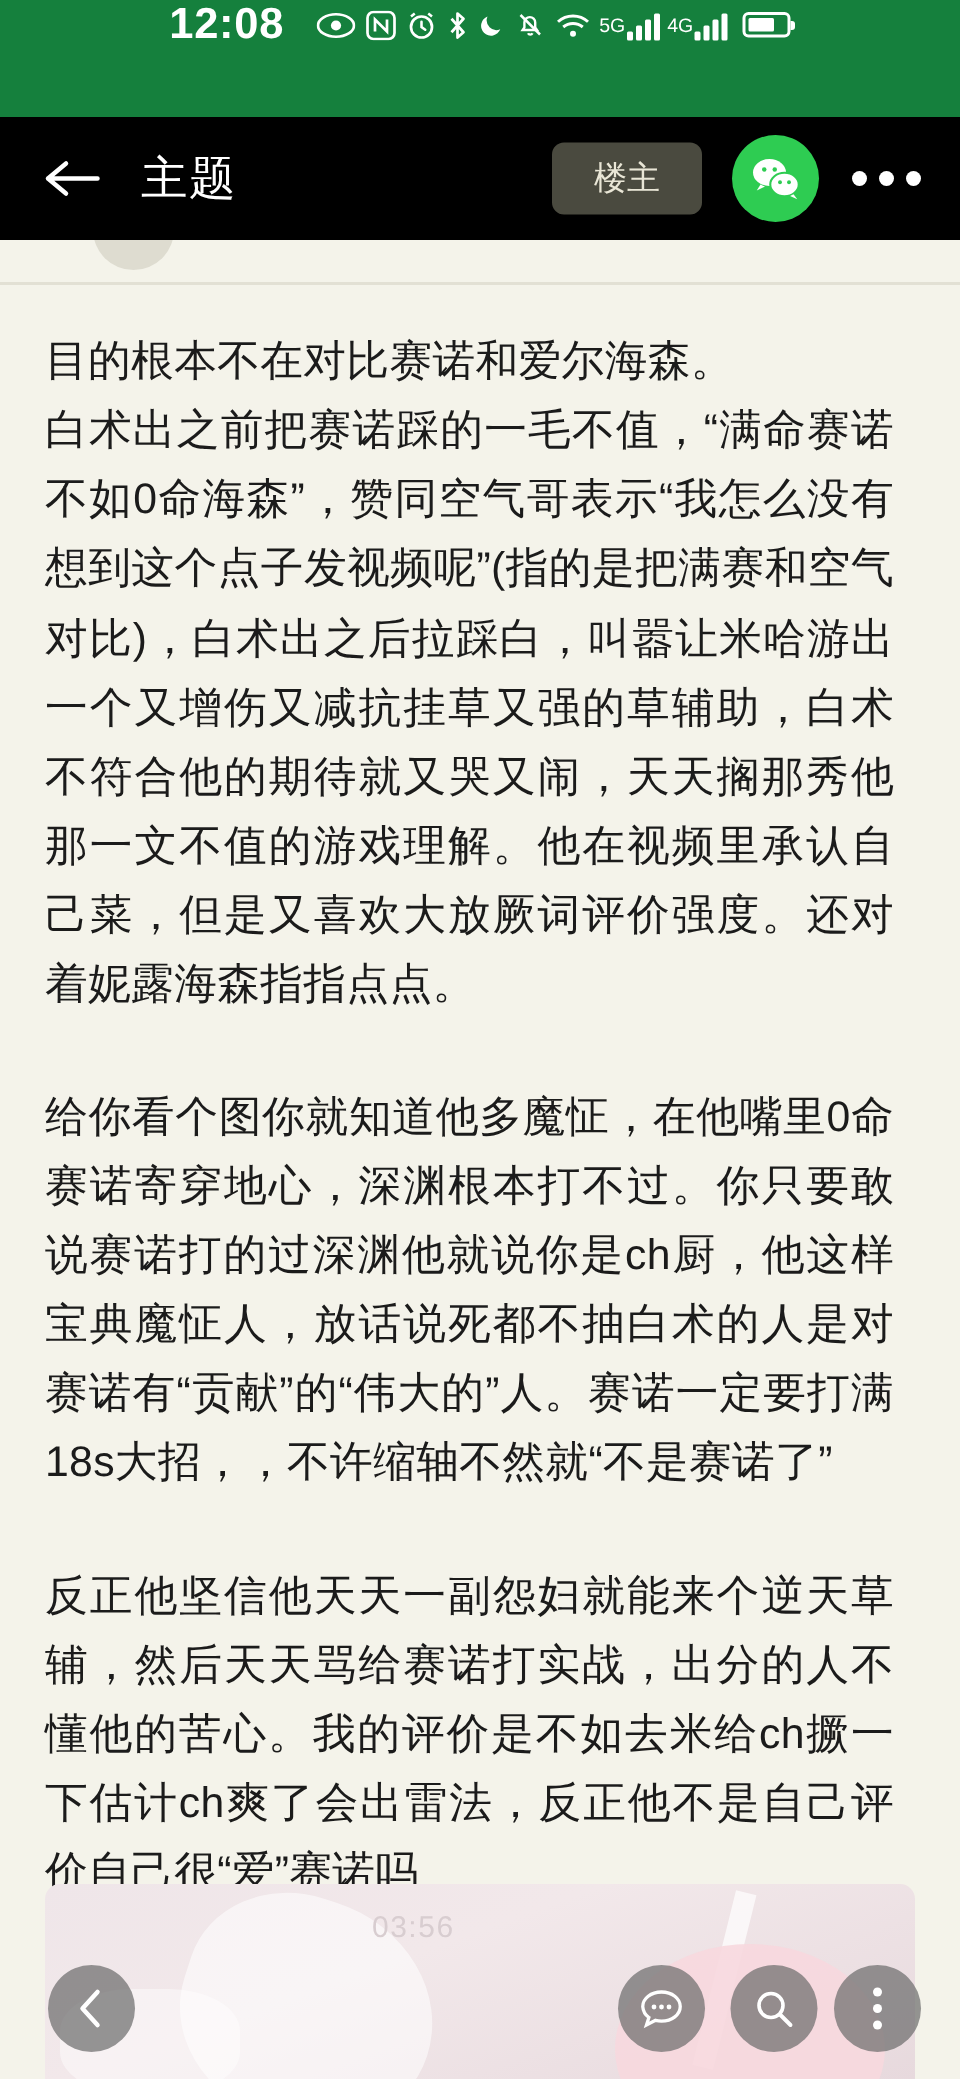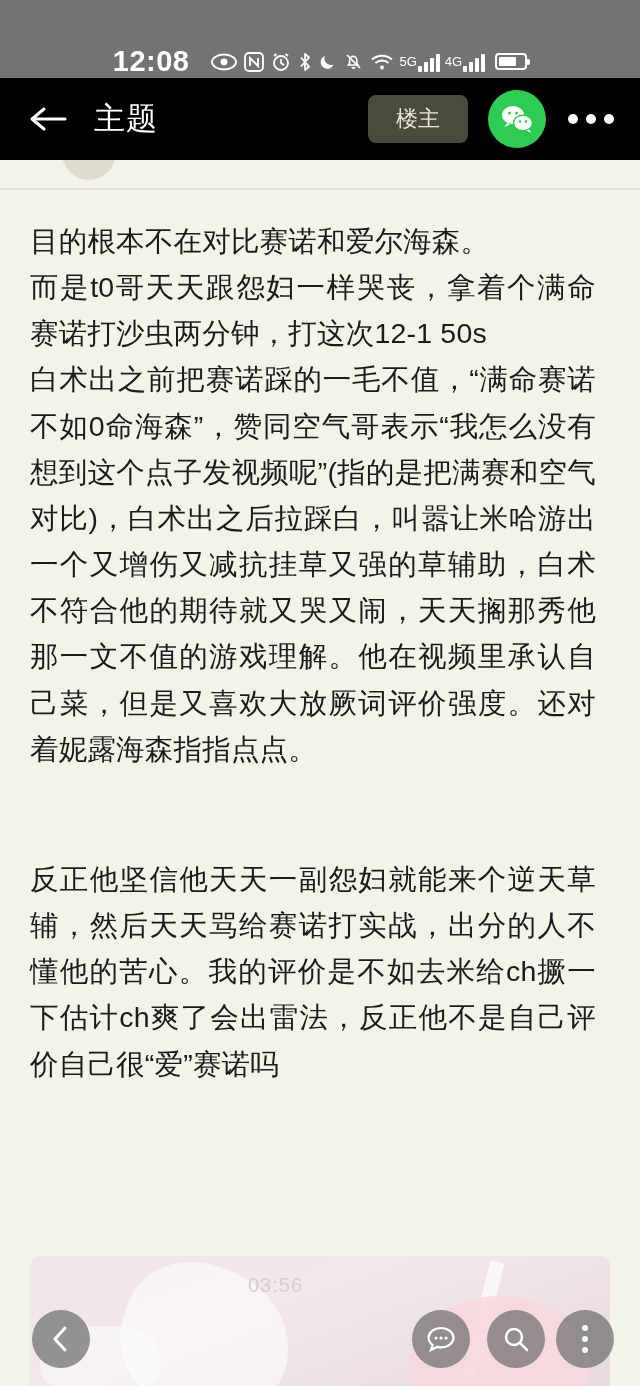--- a/index.html
+++ b/index.html
@@ -14,23 +14,23 @@
     position: relative;
     width: 640px;
     height: 1386px;
     background: #f4f3ea;
     overflow: hidden;
   }
 
   
   .statusbar {
     height: 78px;
-    background: #737373;
+    background: #15803d;
     display: flex;
-    align-items: flex-end;
+    align-items: flex-start;
     justify-content: center;
     position: relative;
     color: #fff;
   }
   .status-inner {
     display: flex;
     align-items: center;
     gap: 9px;
   }
   .status-clock {
@@ -334,23 +334,23 @@
   </div>
 
   <div class="partial-strip">
     <div class="ghost-avatar"></div>
 
   </div>
   <div class="sep"></div>
 
   <div class="post-body">
     <p>目的根本不在对比赛诺和爱尔海森。</p>
-    <p>而是t0哥天天跟怨妇一样哭丧，拿着个满命赛诺打沙虫两分钟，打这次12-1 50s</p>
     <p>白术出之前把赛诺踩的一毛不值，“满命赛诺不如0命海森”，赞同空气哥表示“我怎么没有想到这个点子发视频呢”(指的是把满赛和空气对比)，白术出之后拉踩白，叫嚣让米哈游出一个又增伤又减抗挂草又强的草辅助，白术不符合他的期待就又哭又闹，天天搁那秀他那一文不值的游戏理解。他在视频里承认自己菜，但是又喜欢大放厥词评价强度。还对着妮露海森指指点点。</p>
     <div class="para-gap"></div>
+    <p>给你看个图你就知道他多魔怔，在他嘴里0命赛诺寄穿地心，深渊根本打不过。你只要敢说赛诺打的过深渊他就说你是ch厨，他这样宝典魔怔人，放话说死都不抽白术的人是对赛诺有“贡献”的“伟大的”人。赛诺一定要打满18s大招，，不许缩轴不然就“不是赛诺了”</p>
     <div class="para-gap"></div>
     <p>反正他坚信他天天一副怨妇就能来个逆天草辅，然后天天骂给赛诺打实战，出分的人不懂他的苦心。我的评价是不如去米给ch撅一下估计ch爽了会出雷法，反正他不是自己评价自己很“爱”赛诺吗</p>
   </div>
 
   <div class="media-card">
     <div class="blob1"></div>
     <div class="blob3"></div>
     <div class="blob2"></div>
     <div class="blob4"></div>
     <div class="media-time">03:56</div>

